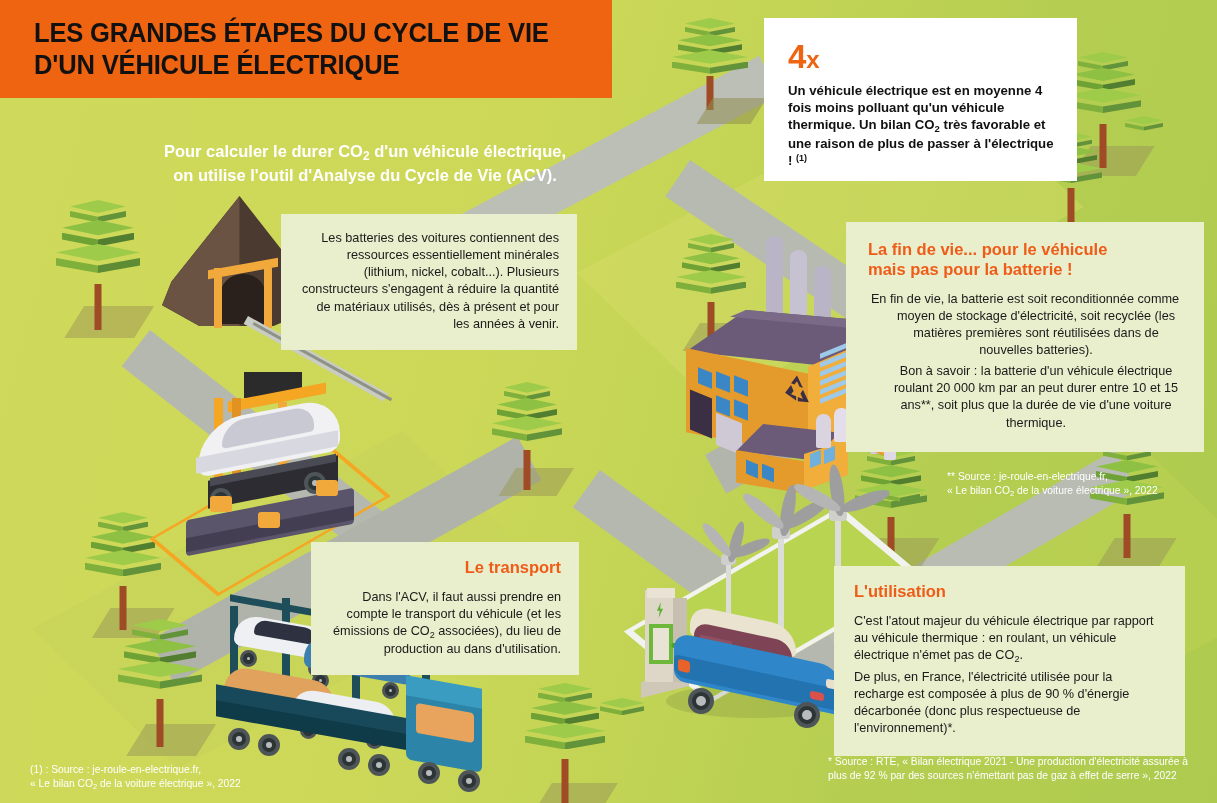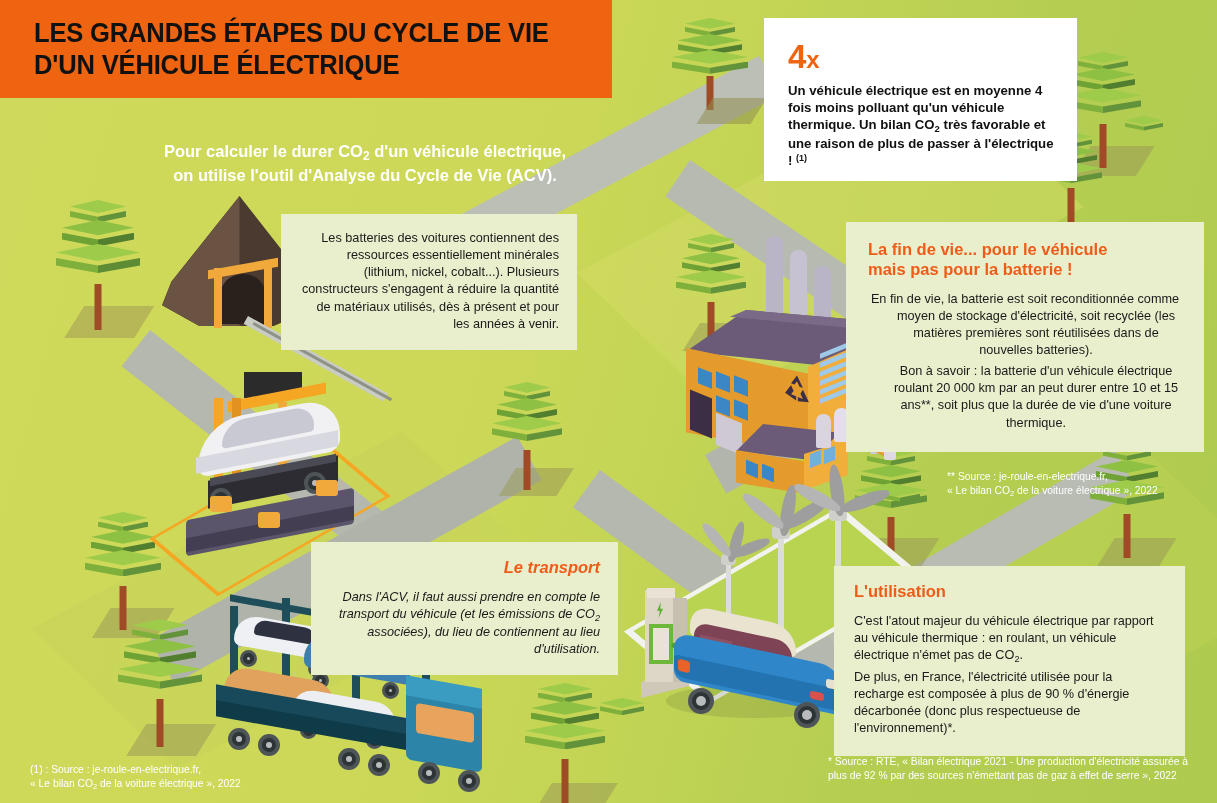--- a/index.html
+++ b/index.html
@@ -80,21 +80,21 @@
     color:#ef5c18; font-size:16.5px; font-weight:bold;
     line-height:1.2; margin-bottom:11px;
   }
   .card p { font-size:12.7px; line-height:1.35; color:#1a1a1a; }
   .card p + p { margin-top:4px; }
   .card.right-align { text-align:right; }
   .card.right-align h2 { text-align:right; }
 
   #card-extraction { left:281px; top:214px; width:296px; }
   #card-fabrication { left:14px; top:306px; width:243px; padding-top:18px; }
-  #card-transport { left:311px; top:542px; width:307px;font-style:italic; }
+  #card-transport { left:311px; top:542px; width:268px; }
   #card-finvie { left:846px; top:222px; width:358px; padding:18px 22px 20px 22px; }
   #card-utilisation { left:834px; top:566px; width:351px; padding:16px 20px 18px 20px; }
 
   #card-finvie p { text-indent:0;text-align:center; }
   #card-finvie p.hang { padding-left:22px; text-indent:-22px; }
 
   
   .source {
     position:absolute; z-index:25;
     font-size:10.3px; line-height:1.38; color:#ffffff;
@@ -702,21 +702,21 @@
     <span>on utilise l'outil d'Analyse du Cycle de Vie (ACV).</span>
   </div>
 
   <div class="card right-align" id="card-extraction">
     <p>Les batteries des voitures contiennent des ressources essentiellement minérales (lithium, nickel, cobalt...). Plusieurs constructeurs s'engagent à réduire la quantité de matériaux utilisés, dès à présent et pour les années à venir.</p>
   </div>
 
 
   <div class="card right-align" id="card-transport">
     <h2>Le transport</h2>
-    <p><span>Dans l'ACV, il faut aussi prendre en compte le transport du véhicule (et les émissions de CO</span><sub>2</sub><span> associées), du lieu de contiennent au lieu d'utilisation.</span></p>
+    <p><span>Dans l'ACV, il faut aussi prendre en compte le transport du véhicule (et les émissions de CO</span><sub>2</sub><span> associées), du lieu de production au dans d'utilisation.</span></p>
   </div>
 
   <div class="card" id="card-finvie">
     <h2>
       <span>La fin de vie... pour le véhicule</span><br>
       <span>mais pas pour la batterie !</span>
     </h2>
     <p class="hang">En fin de vie, la batterie est soit reconditionnée comme moyen de stockage d'électricité, soit recyclée (les matières premières sont réutilisées dans de nouvelles batteries).</p>
     <p style="padding-left:22px;">Bon à savoir : la batterie d'un véhicule électrique roulant 20 000 km par an peut durer entre 10 et 15 ans**, soit plus que la durée de vie d'une voiture thermique.</p>
   </div>

